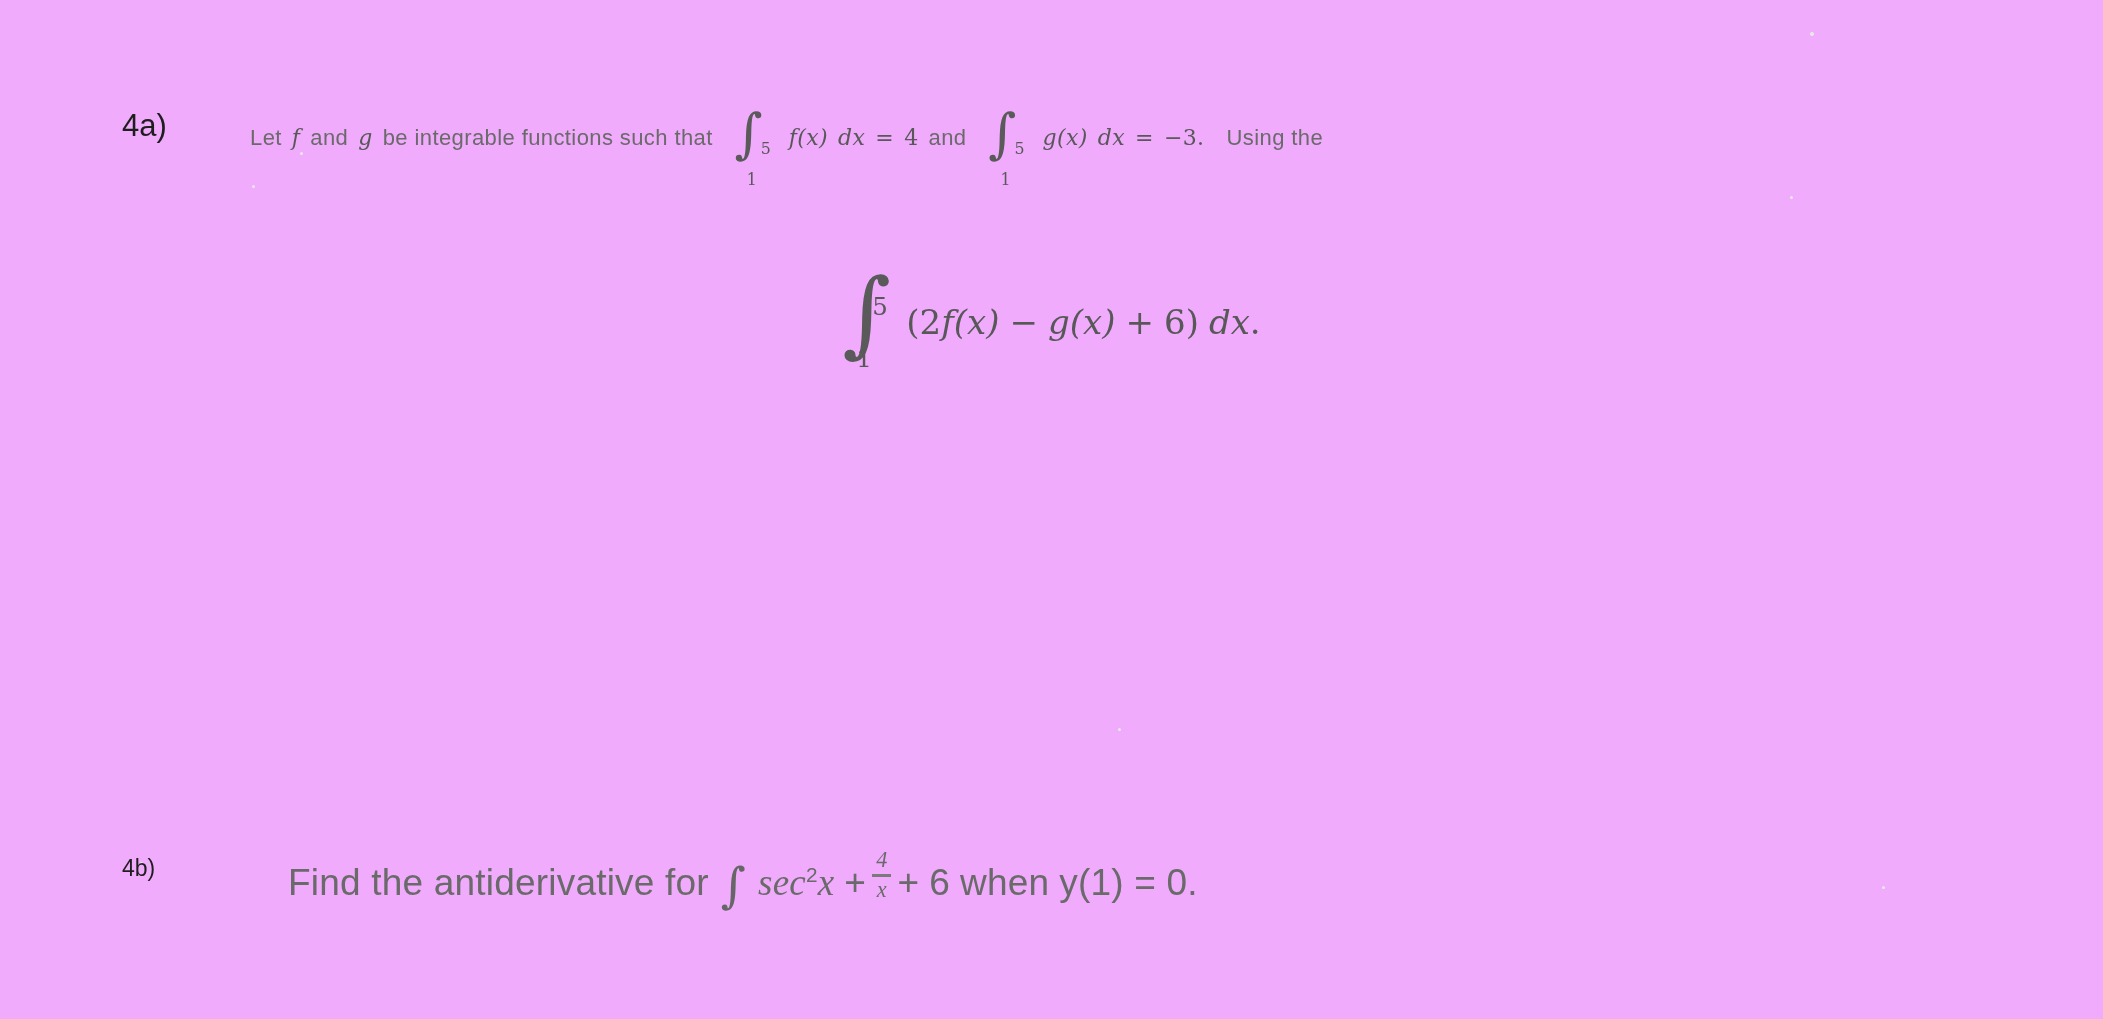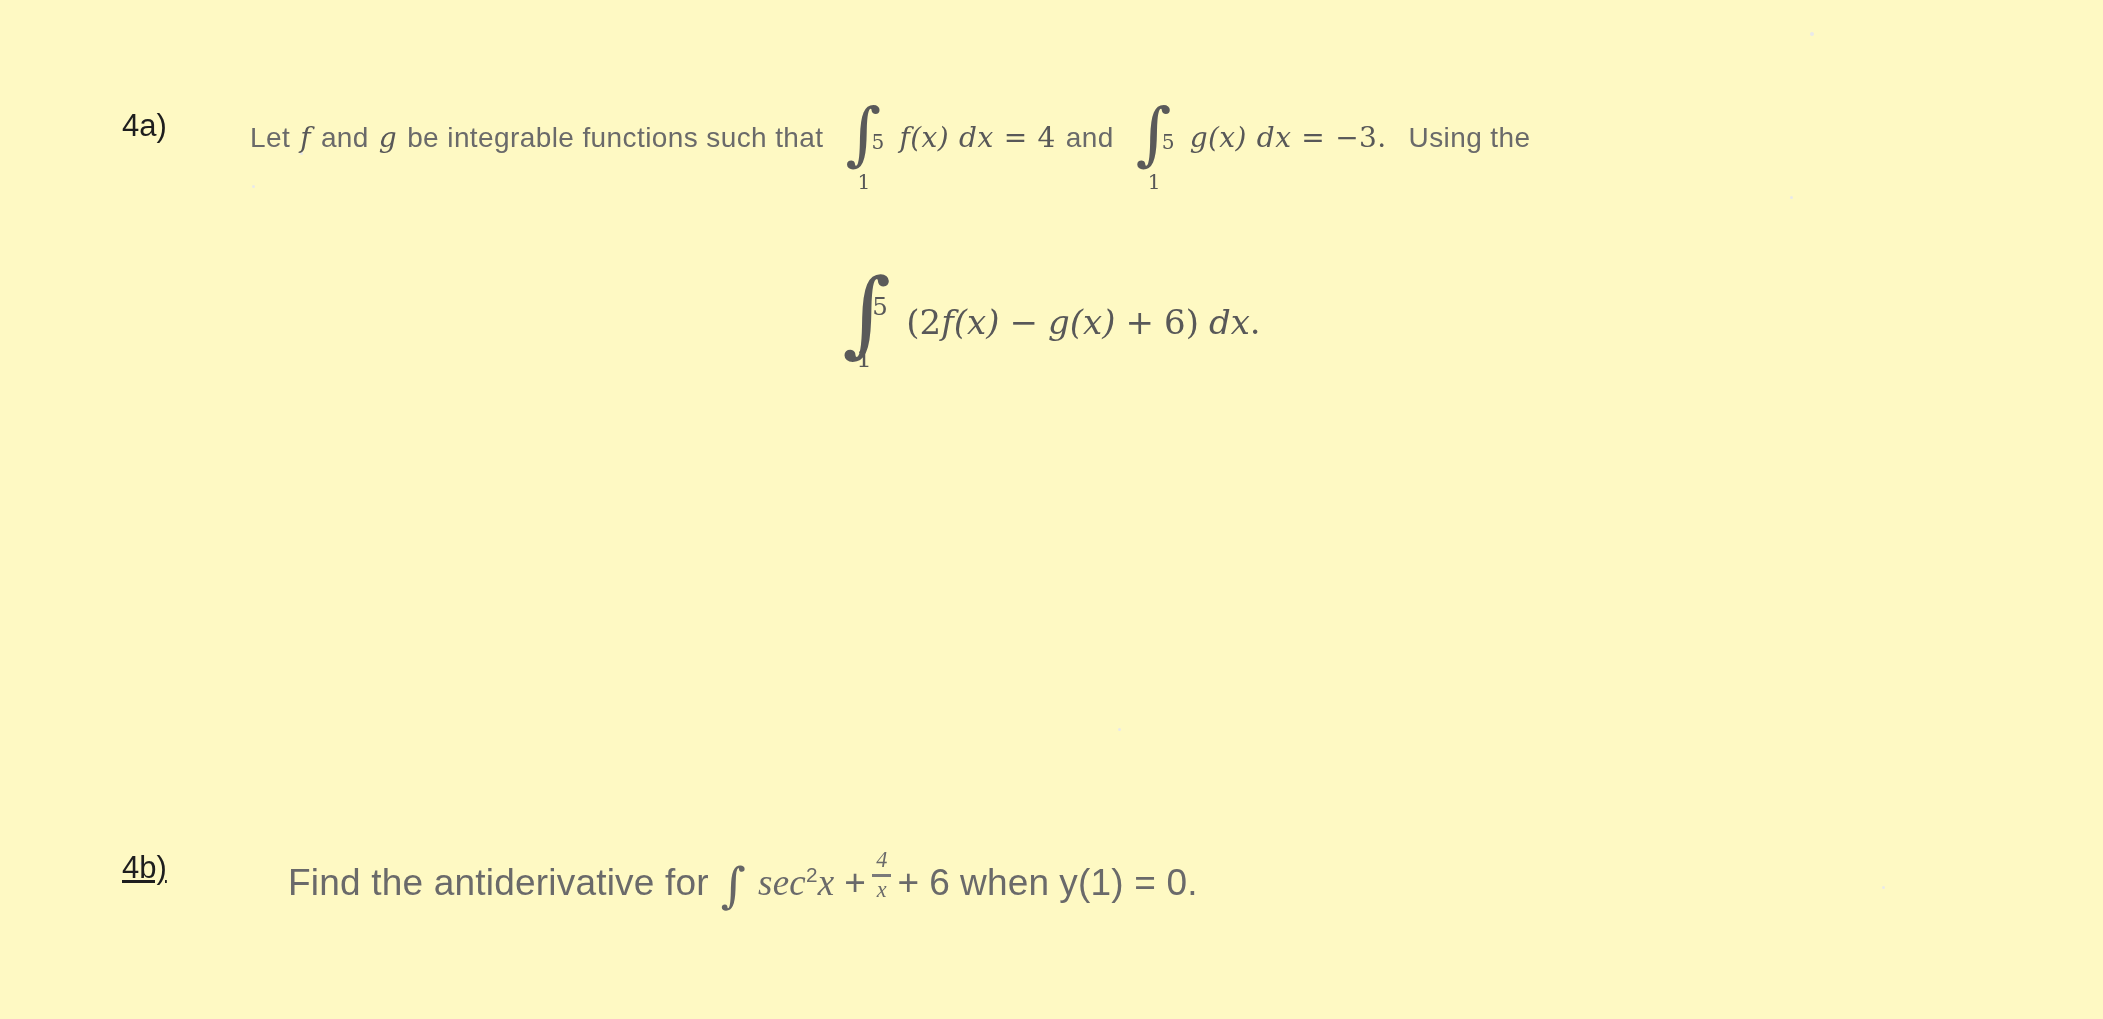--- a/index.html
+++ b/index.html
@@ -13,21 +13,21 @@
     position: relative;
     overflow: hidden;
     font-family: "Liberation Sans", sans-serif;
     -webkit-font-smoothing: antialiased;
   }
 
   
   .page {
     position: absolute;
     inset: 0;
-    background: #fef9c3;
+    background: #f0abfc;
   }
 
   
   .speck {
     position: absolute;
     background: #e9e9e9;
     border-radius: 50%;
     pointer-events: none;
   }
 
@@ -57,21 +57,21 @@
   }
   #problem-4a .prob-label {
     font-size: 31px;
     line-height: 34px;
     width: 128px;
     flex: 0 0 128px;
     padding-top: 5px;
   }
   #problem-4a .prob-body {
     flex: 1 1 auto;
-    font-size: 28px;
+    font-size: 22px;
     line-height: 68px;
     letter-spacing: 0.4px;
   }
 
   .para-line { white-space: nowrap; }
 
   
   .mi {
     font-family: "DejaVu Serif", "Liberation Serif", serif;
     font-style: italic;
@@ -137,25 +137,24 @@
   #display-integral .intg .hi { left: 30px; top: -1.02em; }
   #display-integral .intg .lo { left: 14px; top: 1.10em; }
 
   
   #problem-4b {
     left: 122px;
     top: 848px;
     width: 1900px;
   }
   #problem-4b .prob-label {
-    font-size: 31px;
+    font-size: 23px;
     line-height: 40px;
     width: 118px;
     flex: 0 0 118px;
-    text-decoration: underline;
   }
   #problem-4b .prob-body {
     flex: 1 1 auto;
     font-size: 37px;
     line-height: 40px;
     white-space: nowrap;
     letter-spacing: 0.2px;
     margin-left: 48px;
   }
 

